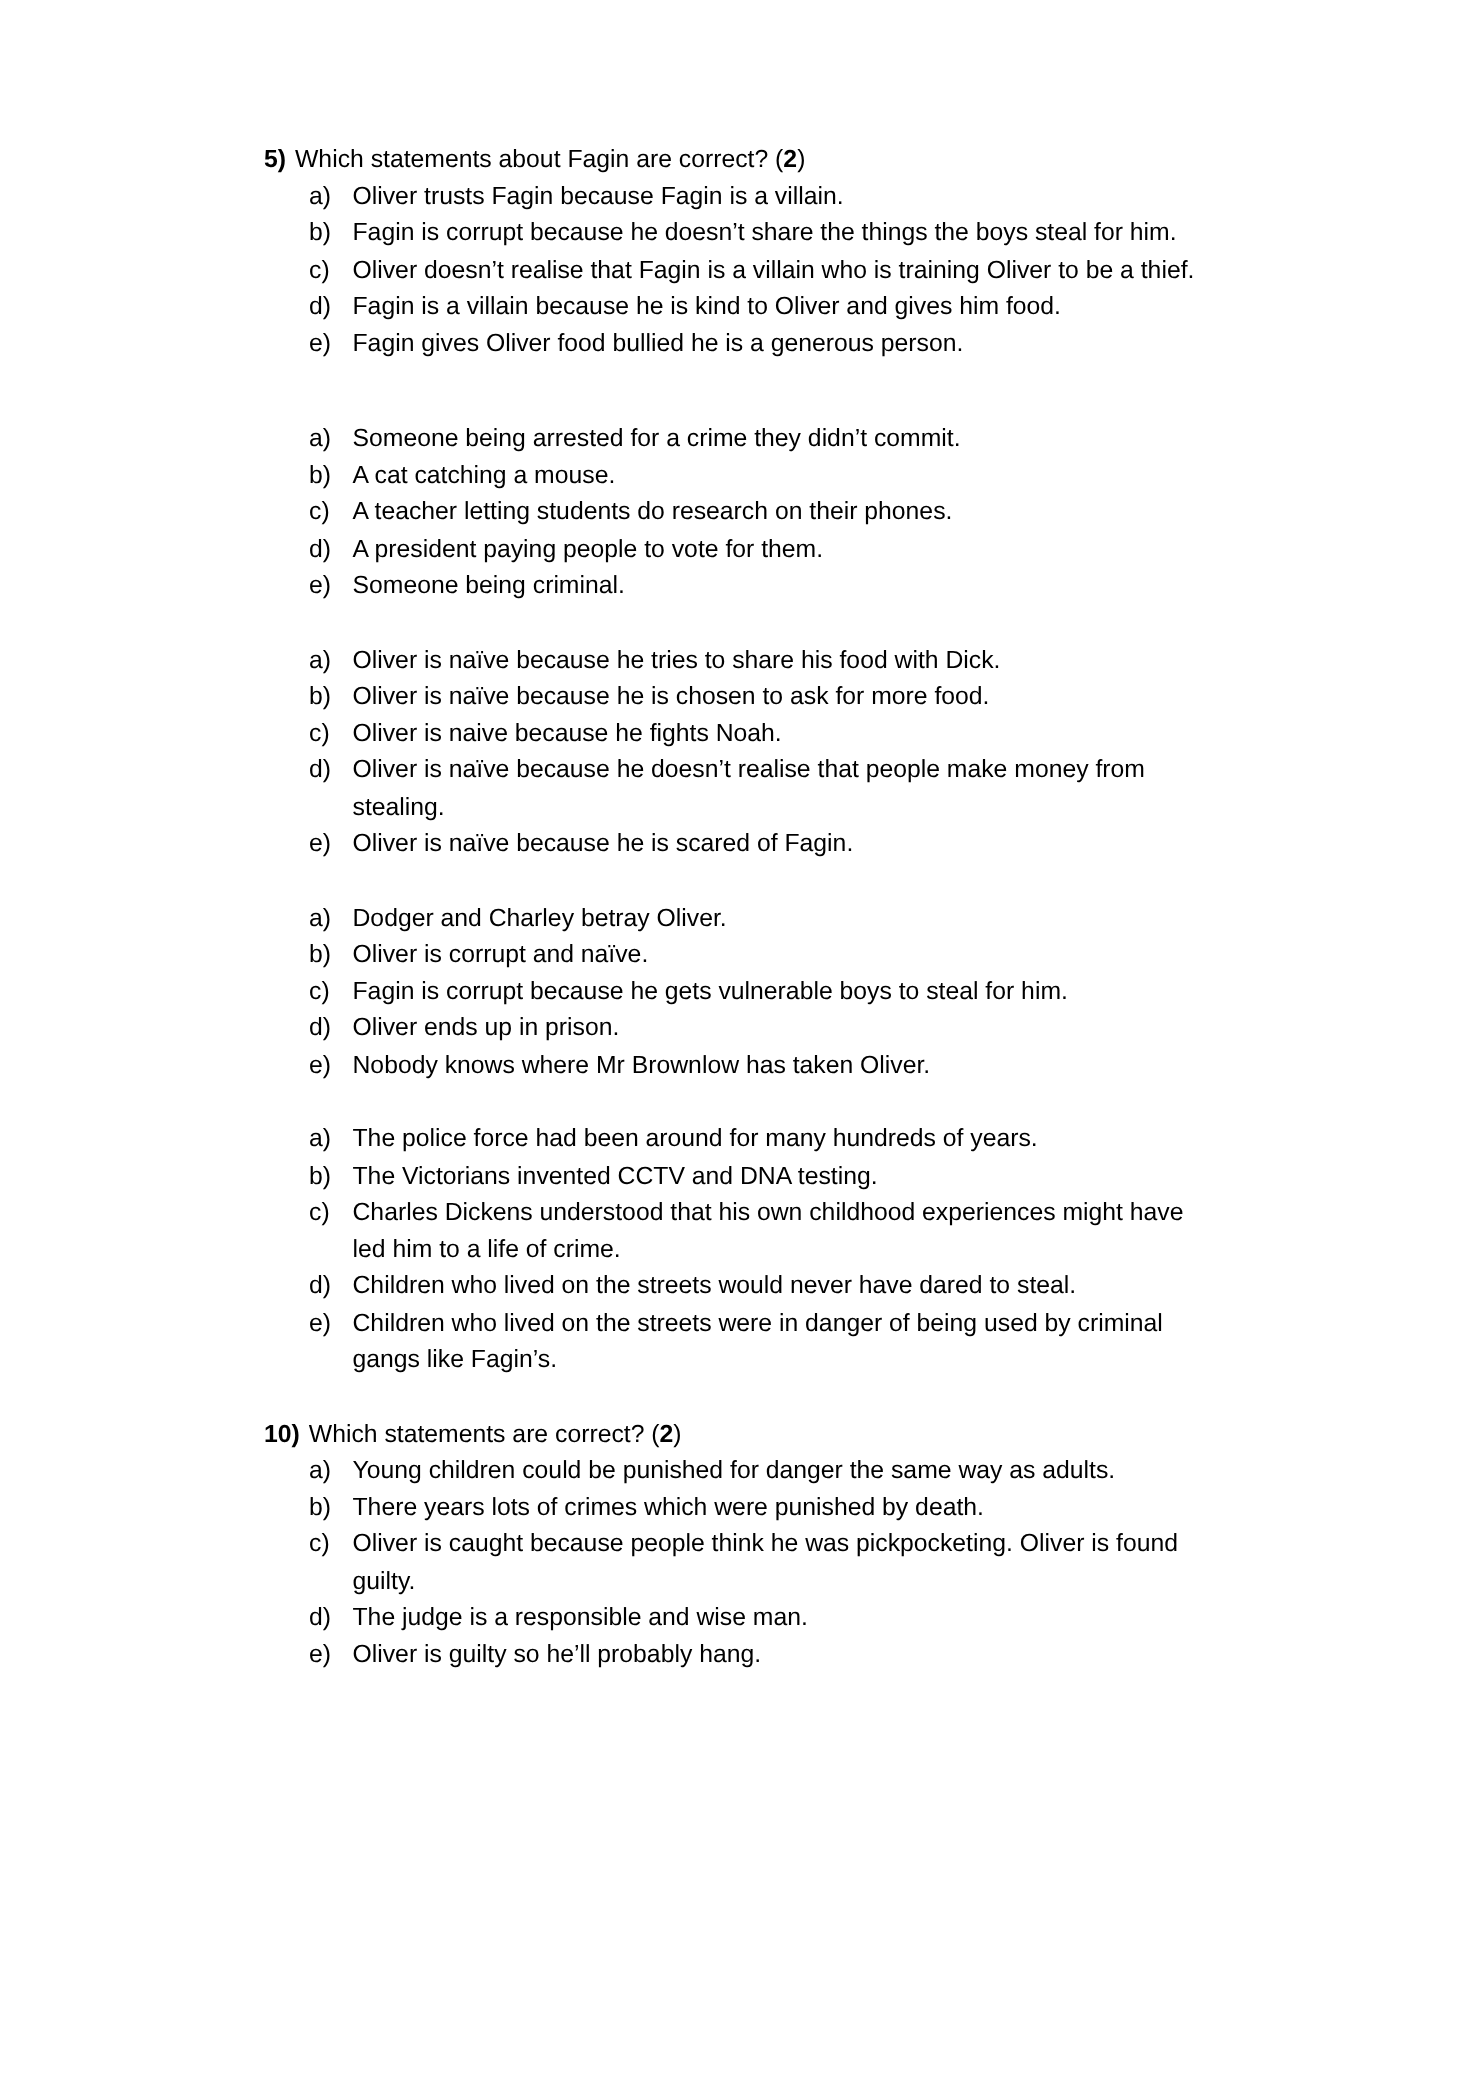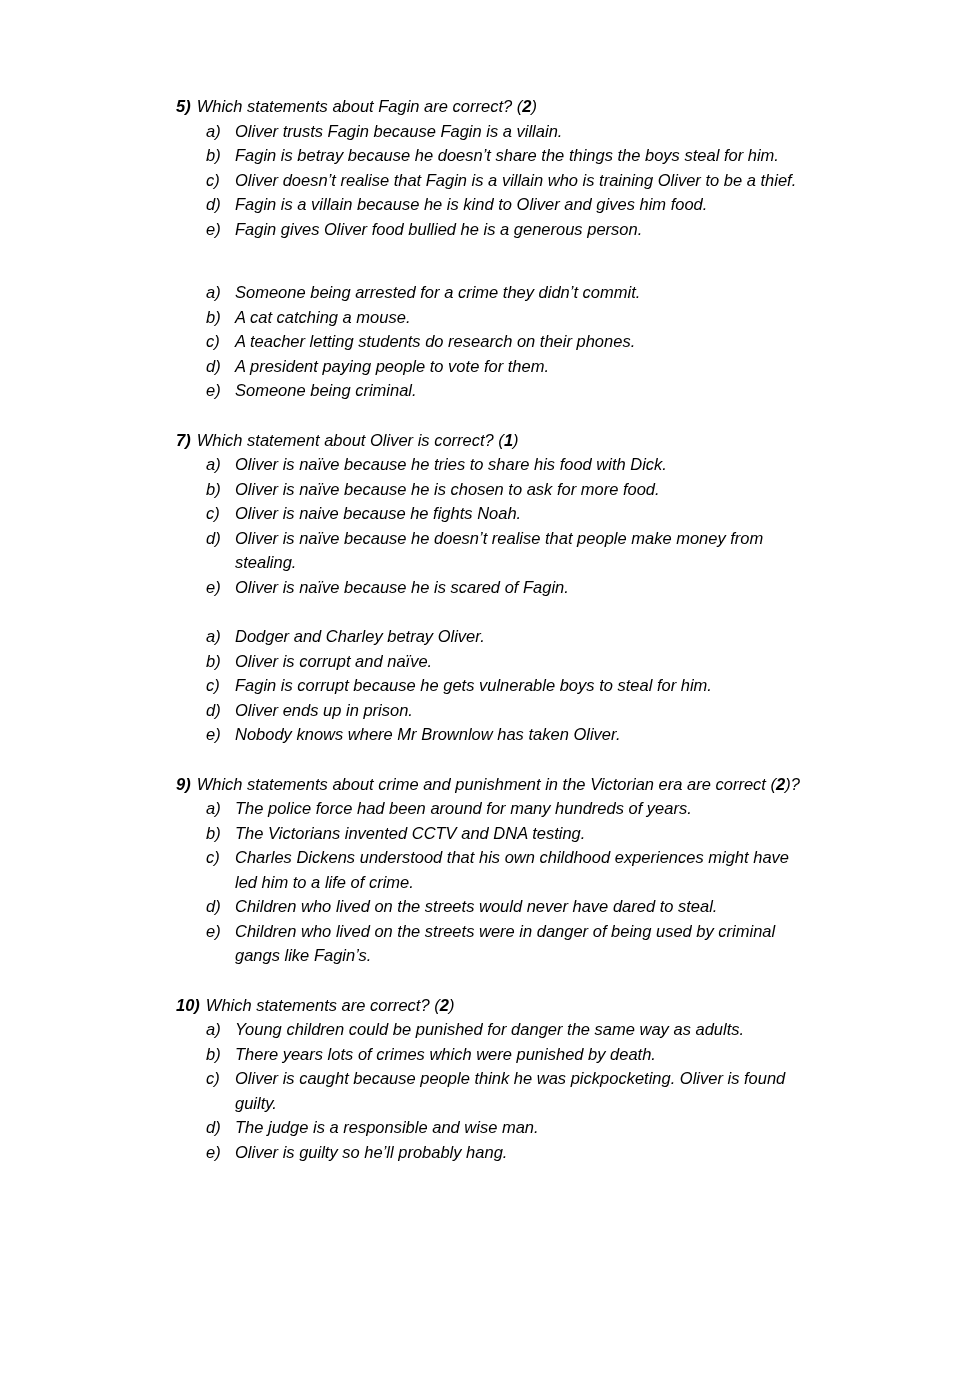--- a/index.html
+++ b/index.html
@@ -7,21 +7,20 @@
   .page {
     width: 812px;
     min-height: 1383px;
     margin: 0 auto;
     background: #ffffff;
     color: #000000;
     font-family: "Liberation Sans", sans-serif;
     font-size: 16.5px;
     line-height: 24.5px;
     padding: 94px 95px 40px 93px;
-    font-style: italic;
   }
   .question { margin-bottom: 25px; }
   .question:first-child { margin-bottom: 39px; }
   .q-head { font-weight: normal; }
   .q-head strong { font-weight: bold; }
   .q-num { font-weight: bold; margin-right: 6px; }
   .options { margin-top: 0; }
   .option { display: flex; padding-left: 30px; }
   .opt-letter { width: 29px; flex: 0 0 29px; }
   .opt-text { flex: 1; }
@@ -33,21 +32,21 @@
   <div id="questions">
       <div class="question">
         <p class="q-head"><span class="q-num">5)</span><span>Which statements about Fagin are correct? (</span><strong>2</strong><span>)</span></p>
         <div class="options">
           <div class="option">
             <span class="opt-letter">a)</span>
             <span class="opt-text">Oliver trusts Fagin because Fagin is a villain.</span>
           </div>
           <div class="option">
             <span class="opt-letter">b)</span>
-            <span class="opt-text">Fagin is betray because he doesn’t share the things the boys steal for him.</span>
+            <span class="opt-text">Fagin is corrupt because he doesn’t share the things the boys steal for him.</span>
           </div>
           <div class="option">
             <span class="opt-letter">c)</span>
             <span class="opt-text">Oliver doesn’t realise that Fagin is a villain who is training Oliver to be a thief.</span>
           </div>
           <div class="option">
             <span class="opt-letter">d)</span>
             <span class="opt-text">Fagin is a villain because he is kind to Oliver and gives him food.</span>
           </div>
           <div class="option">
@@ -74,21 +73,20 @@
             <span class="opt-letter">d)</span>
             <span class="opt-text">A president paying people to vote for them.</span>
           </div>
           <div class="option">
             <span class="opt-letter">e)</span>
             <span class="opt-text">Someone being criminal.</span>
           </div>
         </div>
       </div>
       <div class="question">
-        <p class="q-head"><span class="q-num">7)</span><span>Which statement about Oliver is correct? (</span><strong>1</strong><span>)</span></p>
         <div class="options">
           <div class="option">
             <span class="opt-letter">a)</span>
             <span class="opt-text">Oliver is naïve because he tries to share his food with Dick.</span>
           </div>
           <div class="option">
             <span class="opt-letter">b)</span>
             <span class="opt-text">Oliver is naïve because he is chosen to ask for more food.</span>
           </div>
           <div class="option">
@@ -123,21 +121,20 @@
             <span class="opt-letter">d)</span>
             <span class="opt-text">Oliver ends up in prison.</span>
           </div>
           <div class="option">
             <span class="opt-letter">e)</span>
             <span class="opt-text">Nobody knows where Mr Brownlow has taken Oliver.</span>
           </div>
         </div>
       </div>
       <div class="question">
-        <p class="q-head"><span class="q-num">9)</span><span>Which statements about crime and punishment in the Victorian era are correct (</span><strong>2</strong><span>)?</span></p>
         <div class="options">
           <div class="option">
             <span class="opt-letter">a)</span>
             <span class="opt-text">The police force had been around for many hundreds of years.</span>
           </div>
           <div class="option">
             <span class="opt-letter">b)</span>
             <span class="opt-text">The Victorians invented CCTV and DNA testing.</span>
           </div>
           <div class="option">

